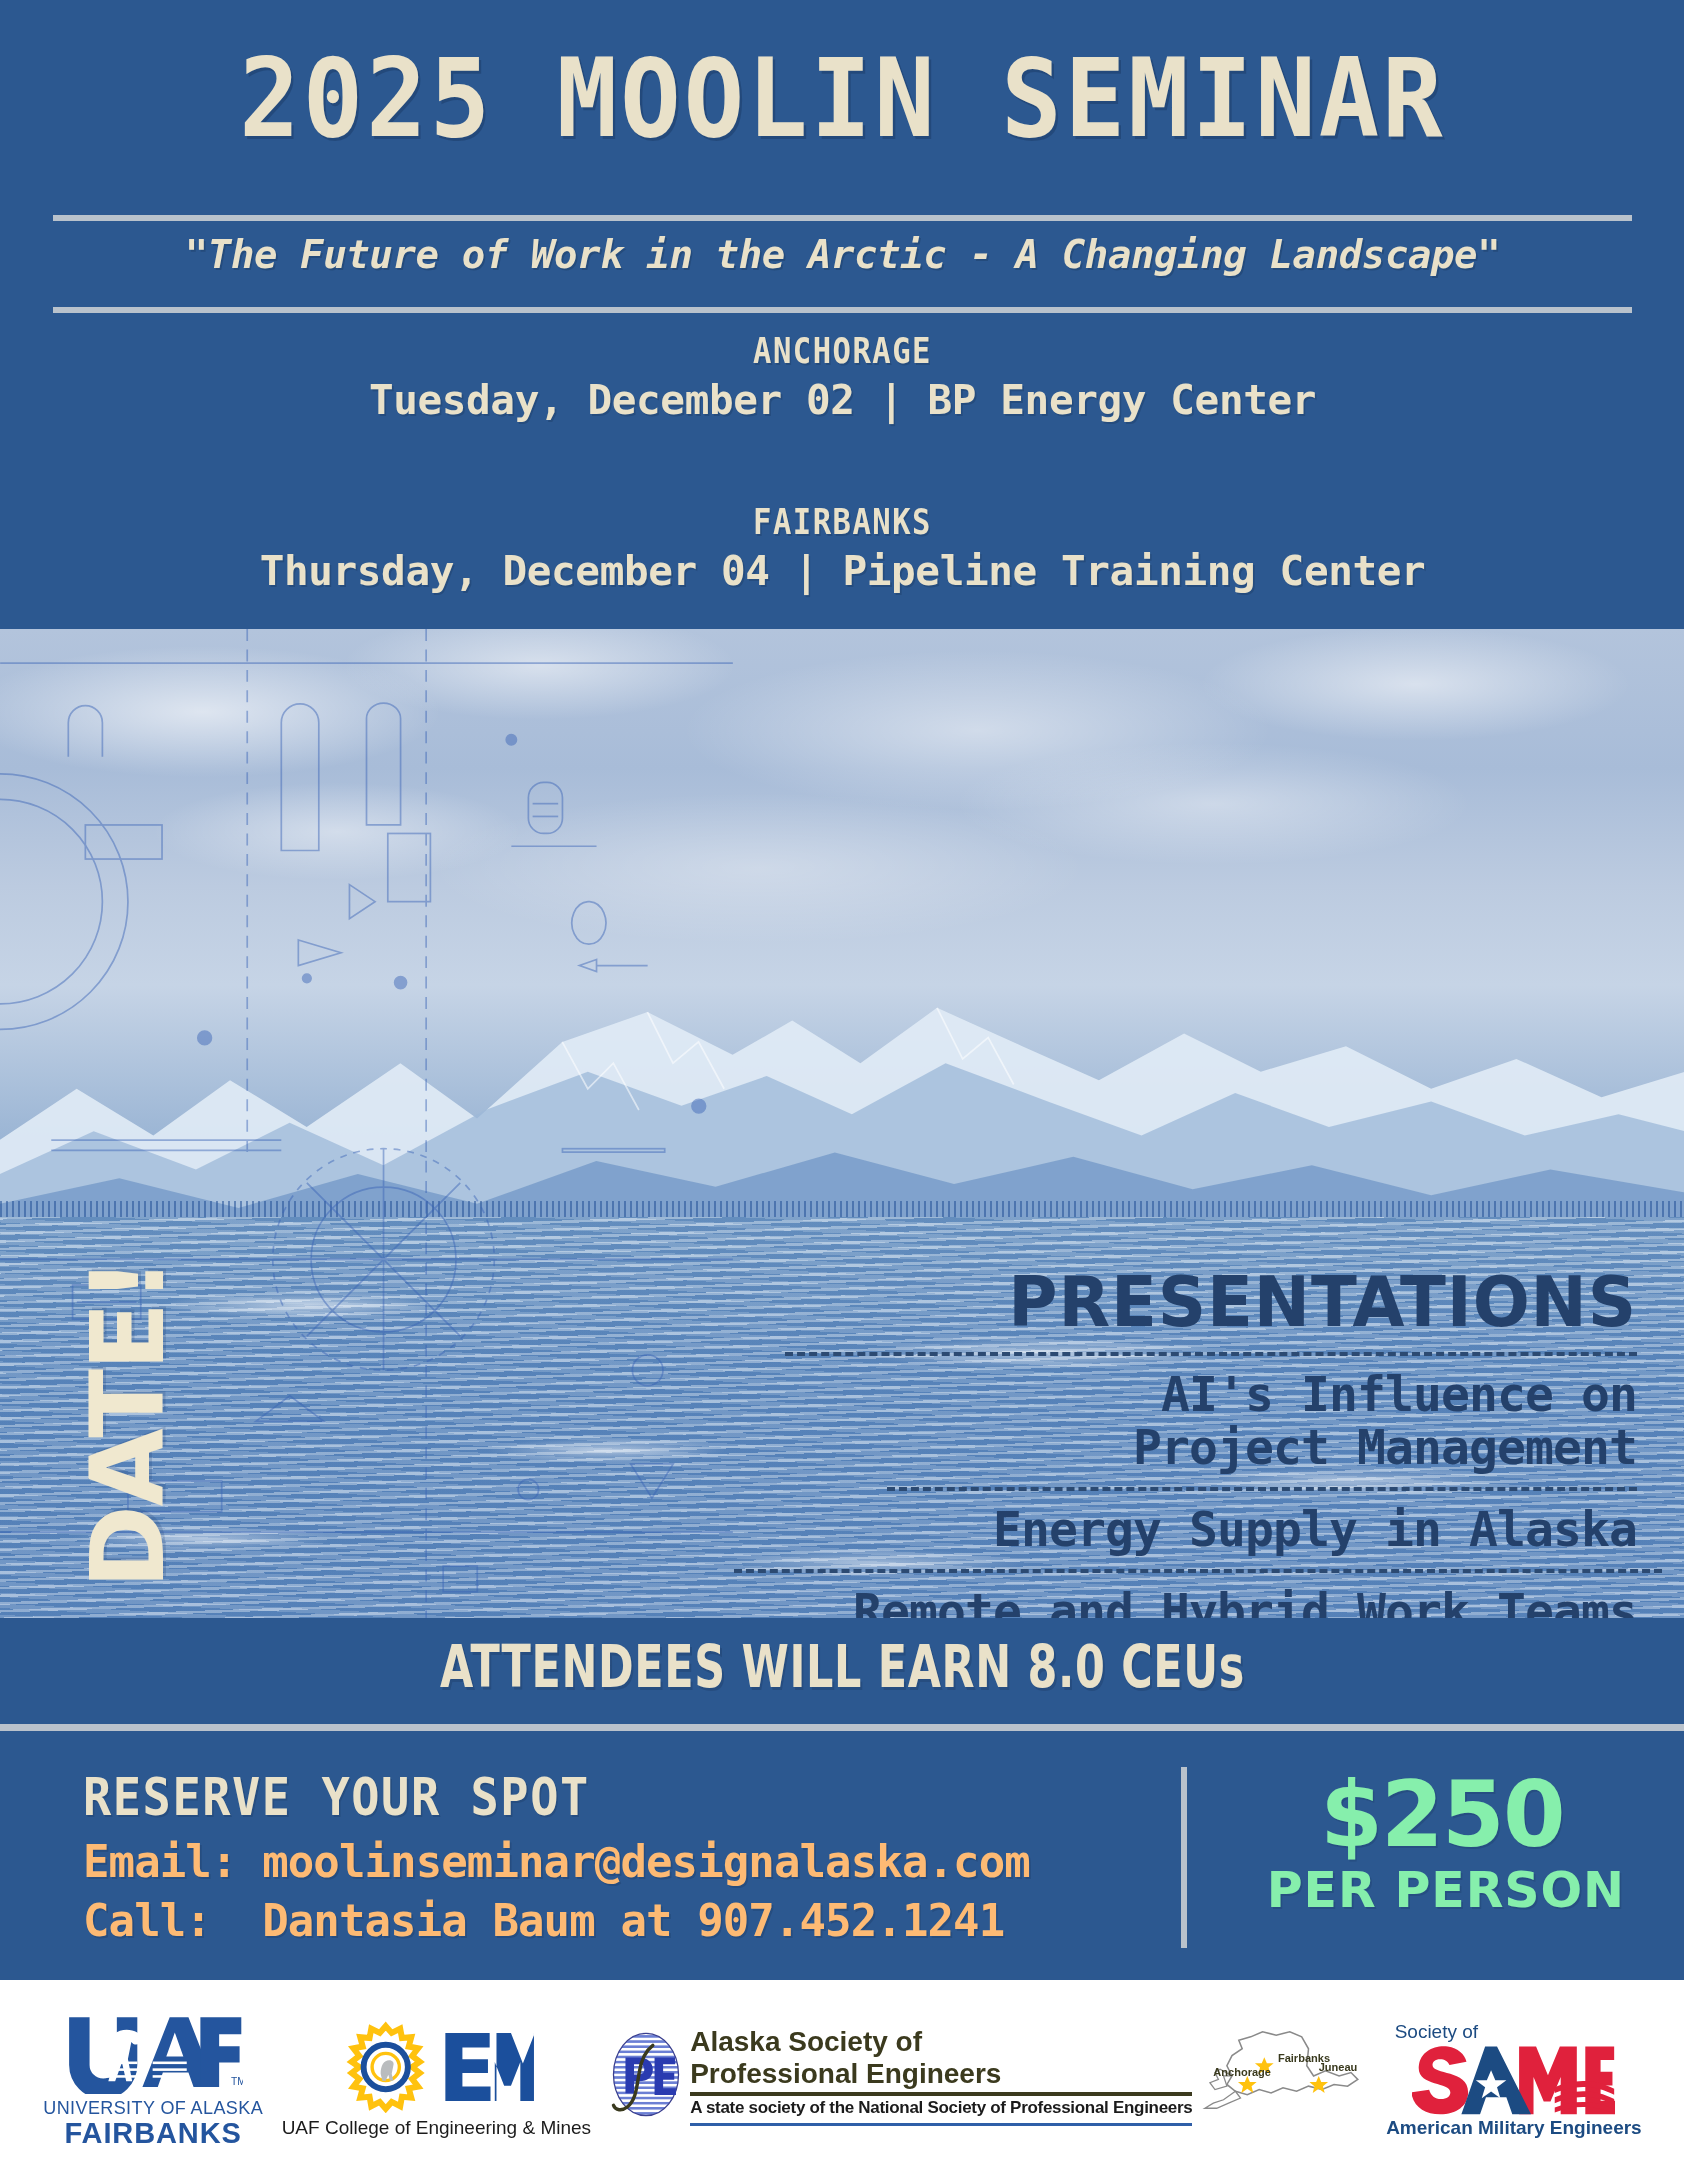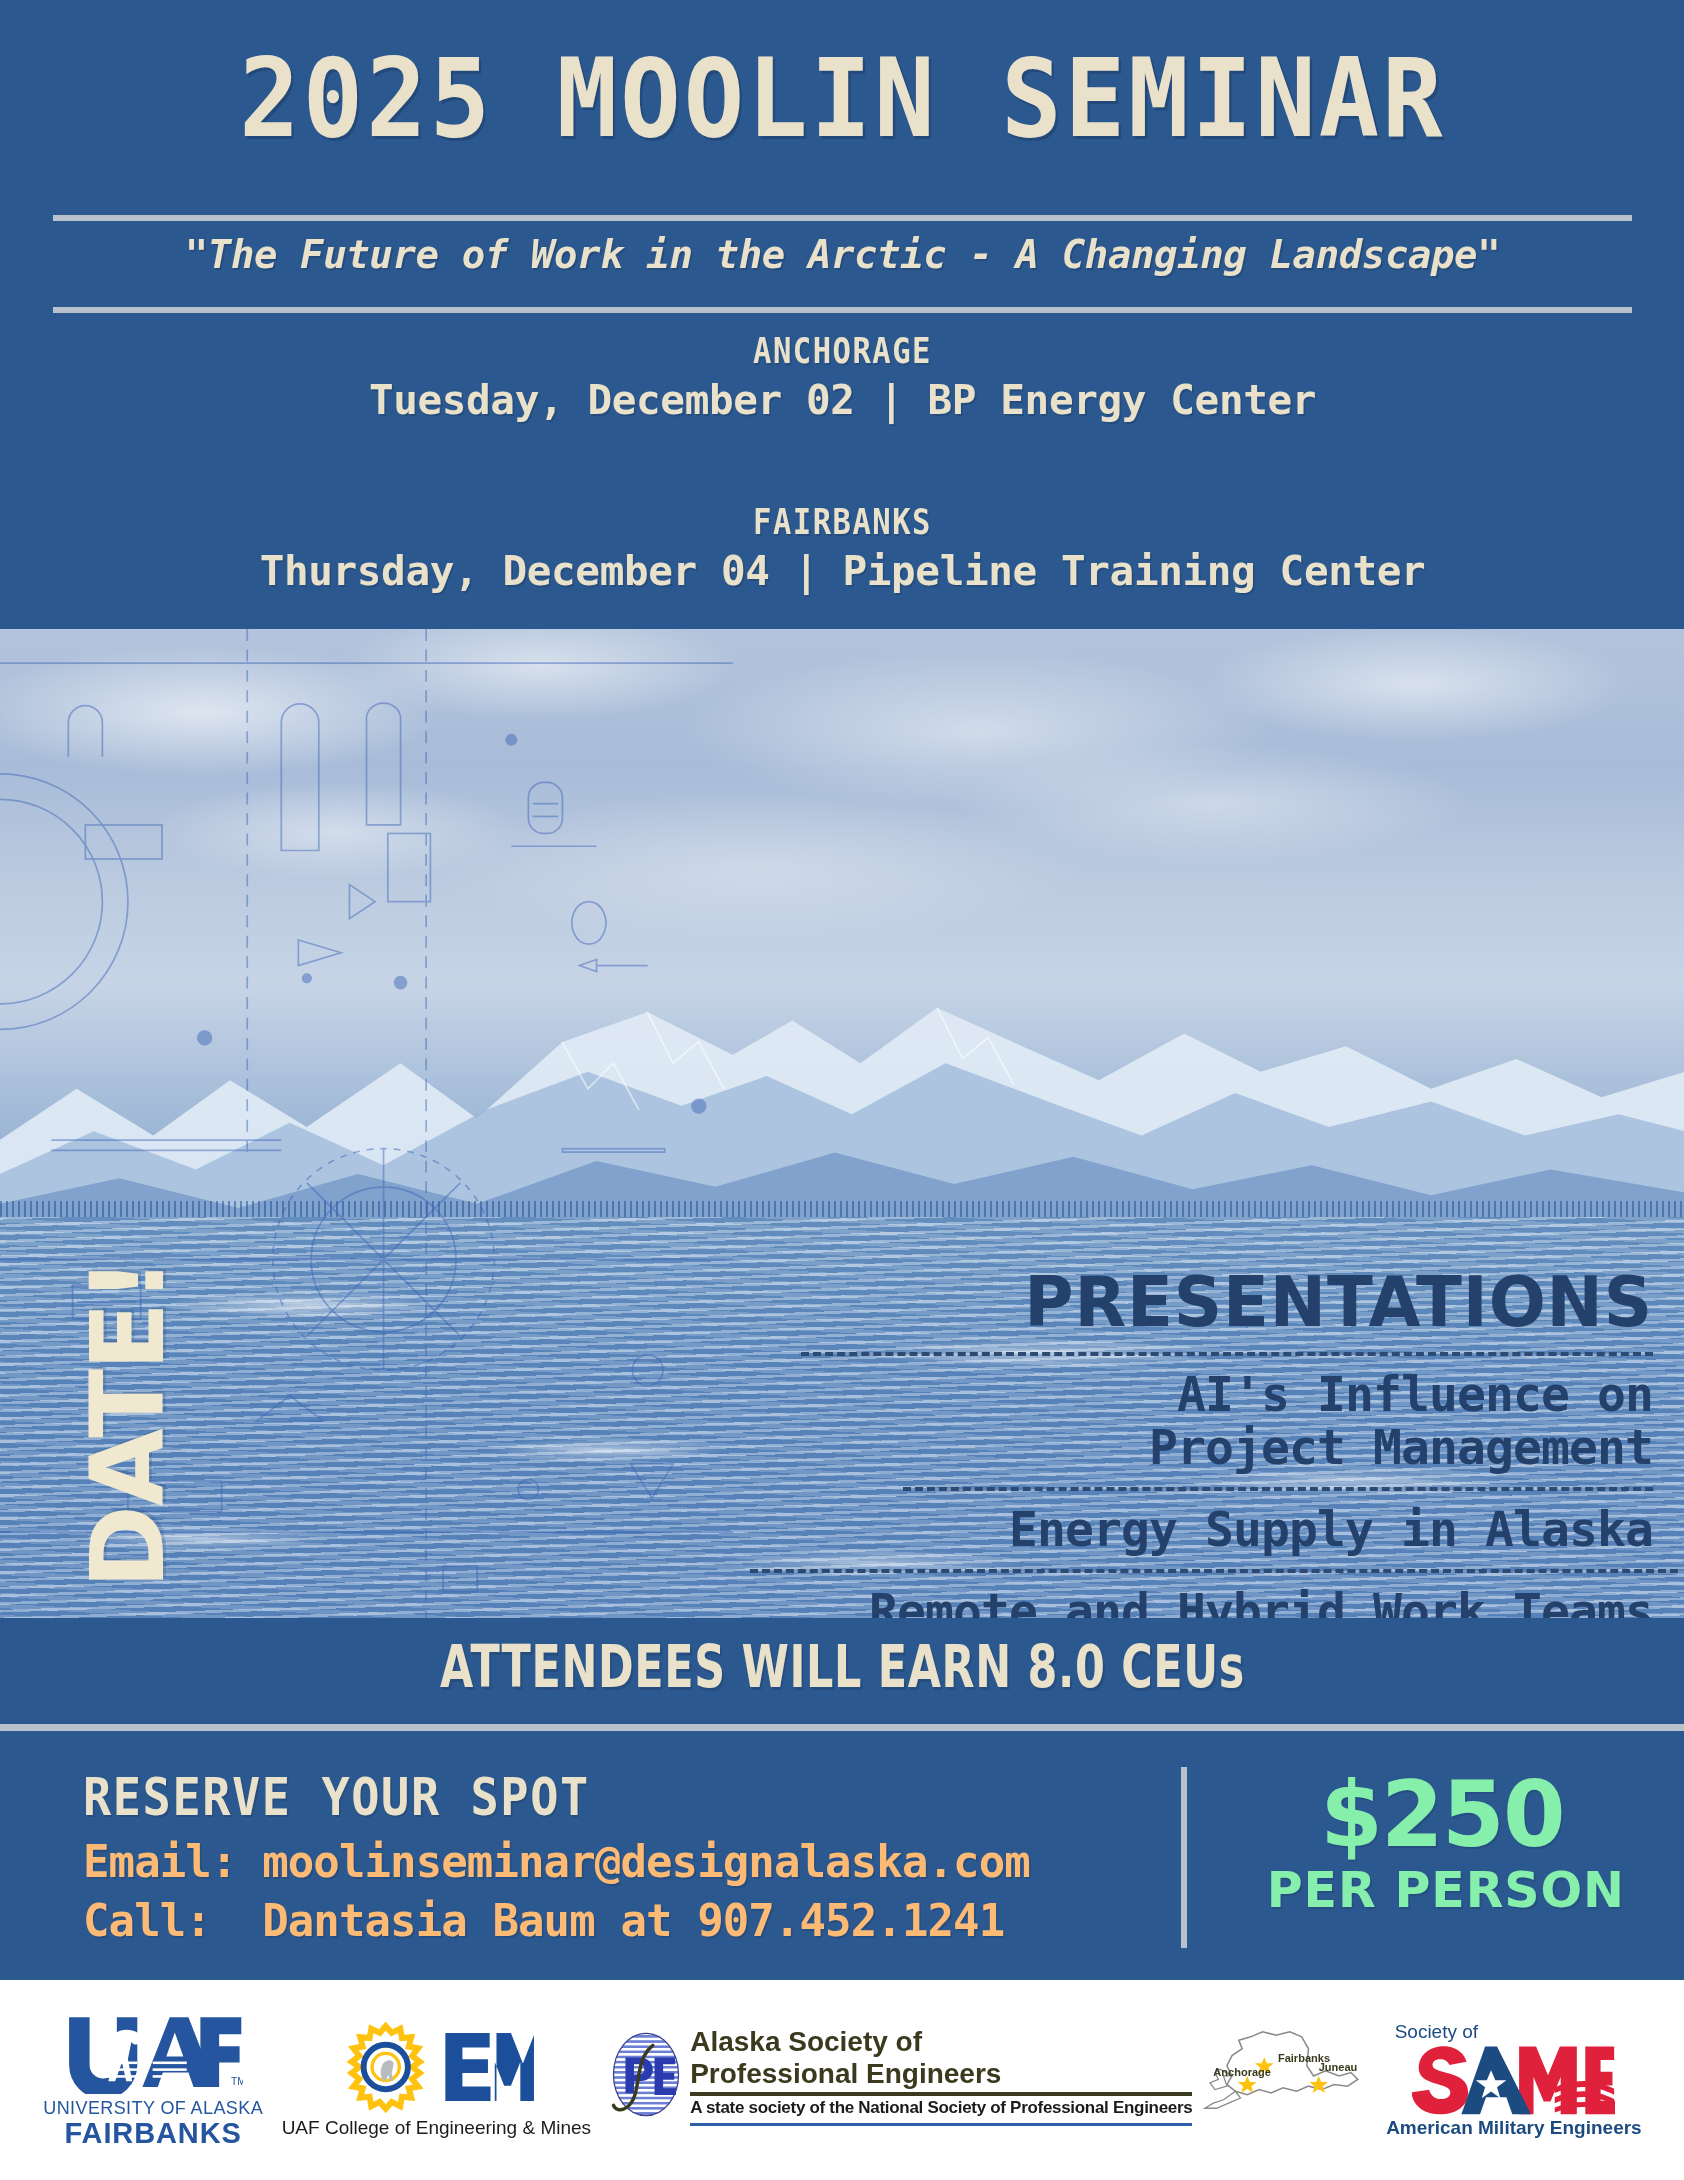--- a/index.html
+++ b/index.html
@@ -116,21 +116,21 @@
   .savethedate span {
     writing-mode:vertical-rl; transform:rotate(180deg);
     font-family:"DejaVu Sans", sans-serif;
     font-size:101px; font-weight:bold; color:#f0e8cf;
     letter-spacing:-1.7px; white-space:nowrap;
     text-shadow:2.6px 2.6px 0 rgba(35,70,120,0.22);
   }
 
   
   .pres {
-    position:absolute; right:32px; top:637px; width:903px;
+    position:absolute; right:48px; top:637px; width:903px;
     text-align:right; color:#24416b;
   }
   .pres-title {
     font-family:"DejaVu Sans", sans-serif;
     font-size:70px; font-weight:bold; letter-spacing:0.9px;
     line-height:1.05; color:#24416b;
     transform:scaleX(0.96); transform-origin:right center;
   }
   .dash {
     height:0; border-top:4.3px dashed #2c4a72; margin:12px 0 12px auto;

